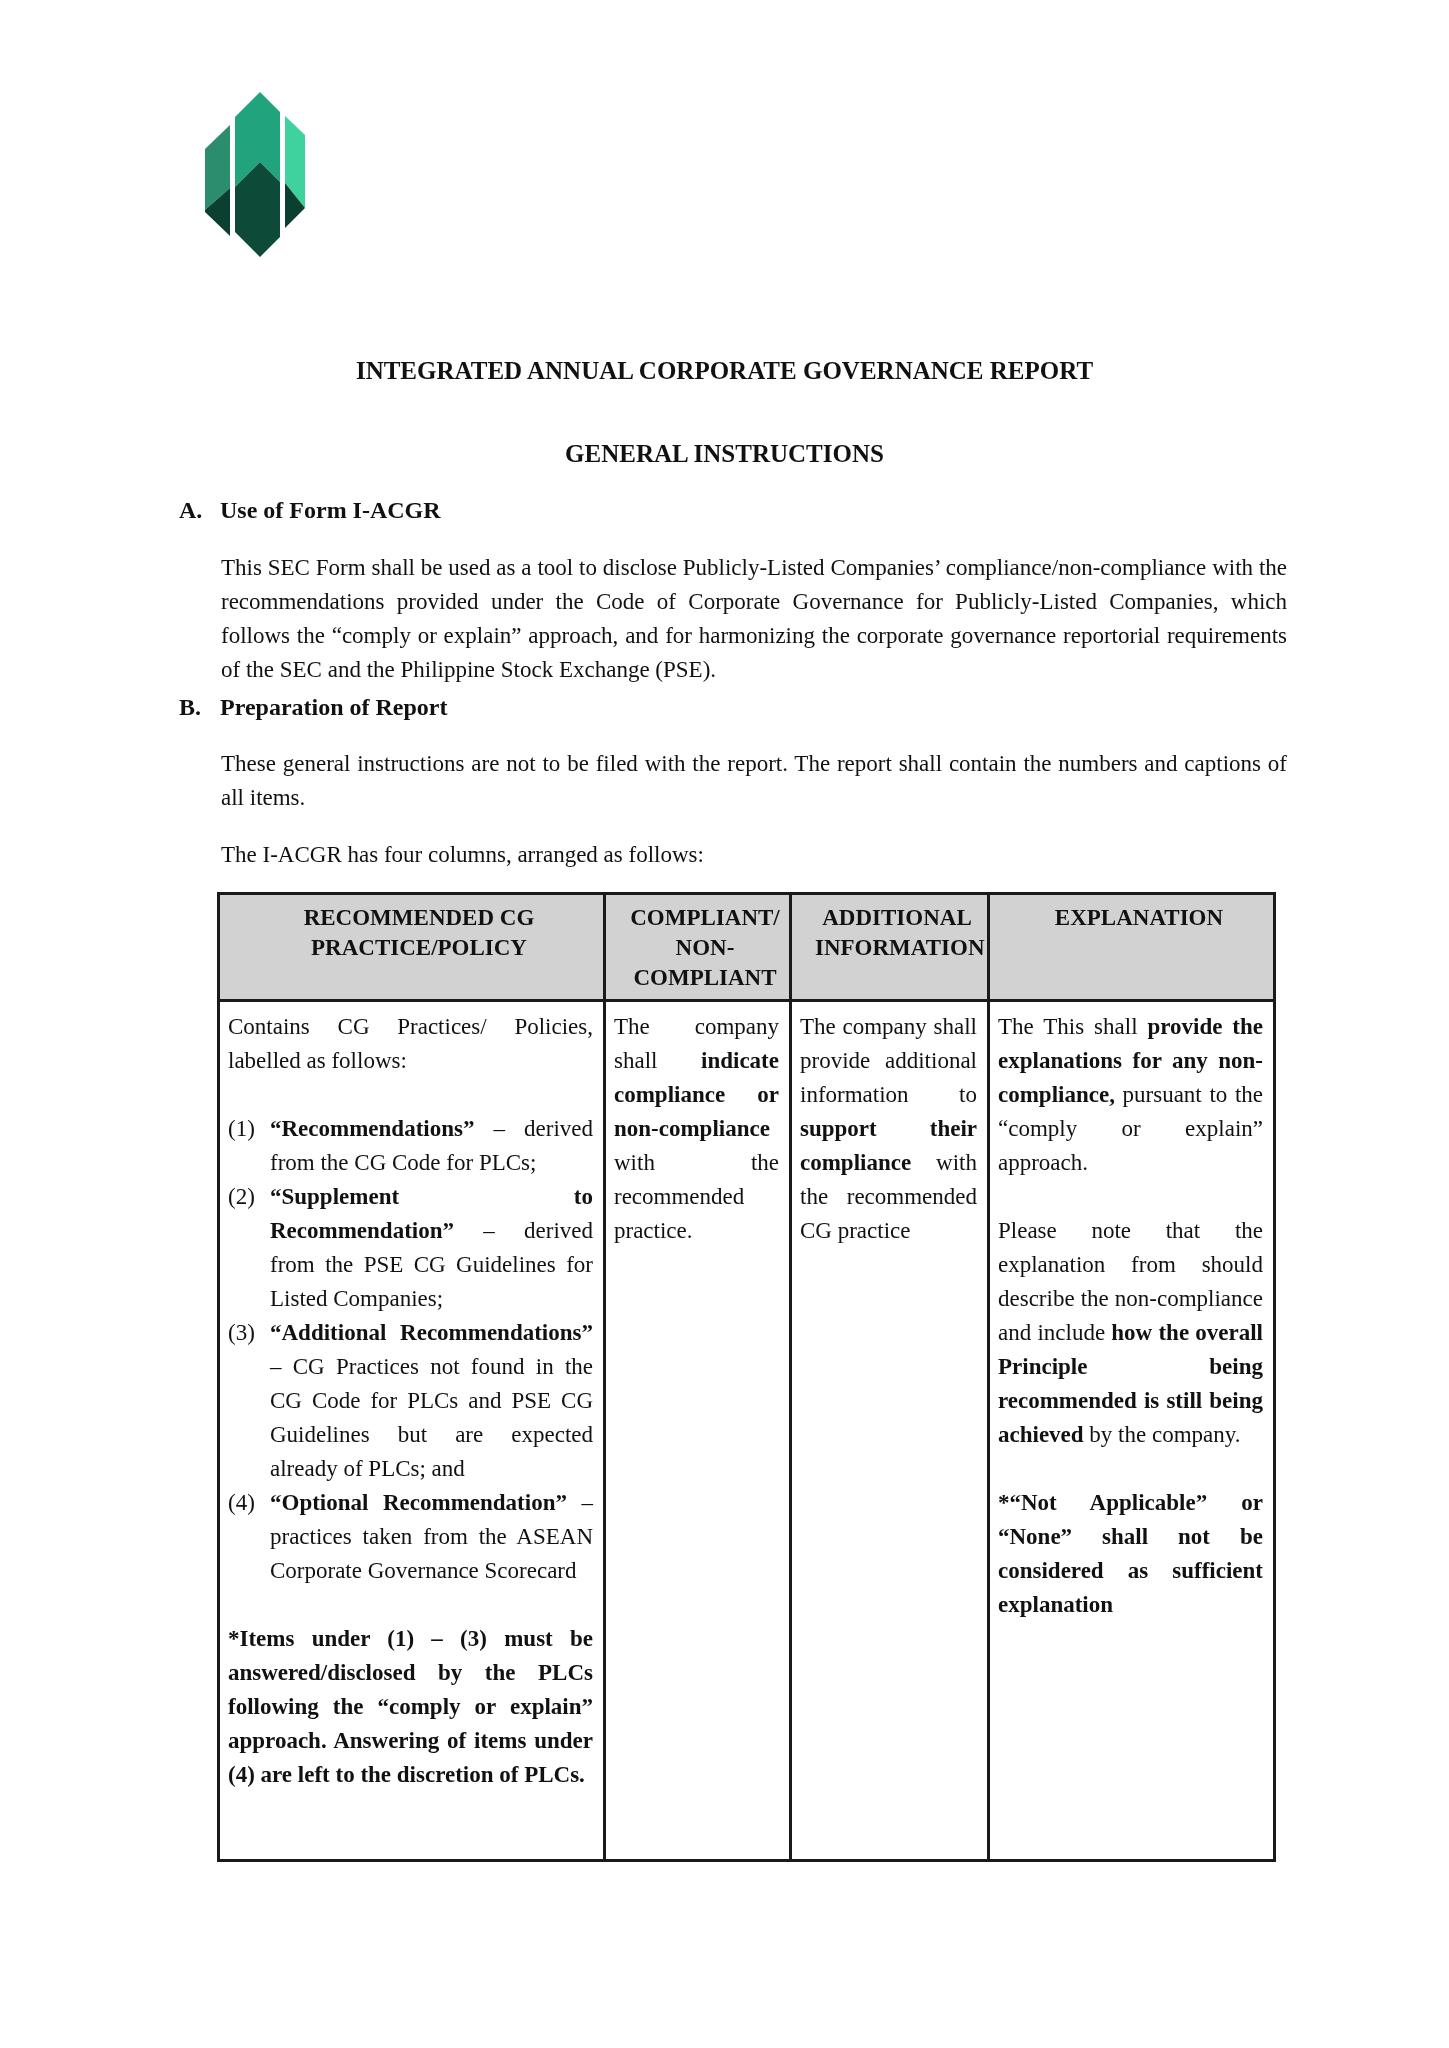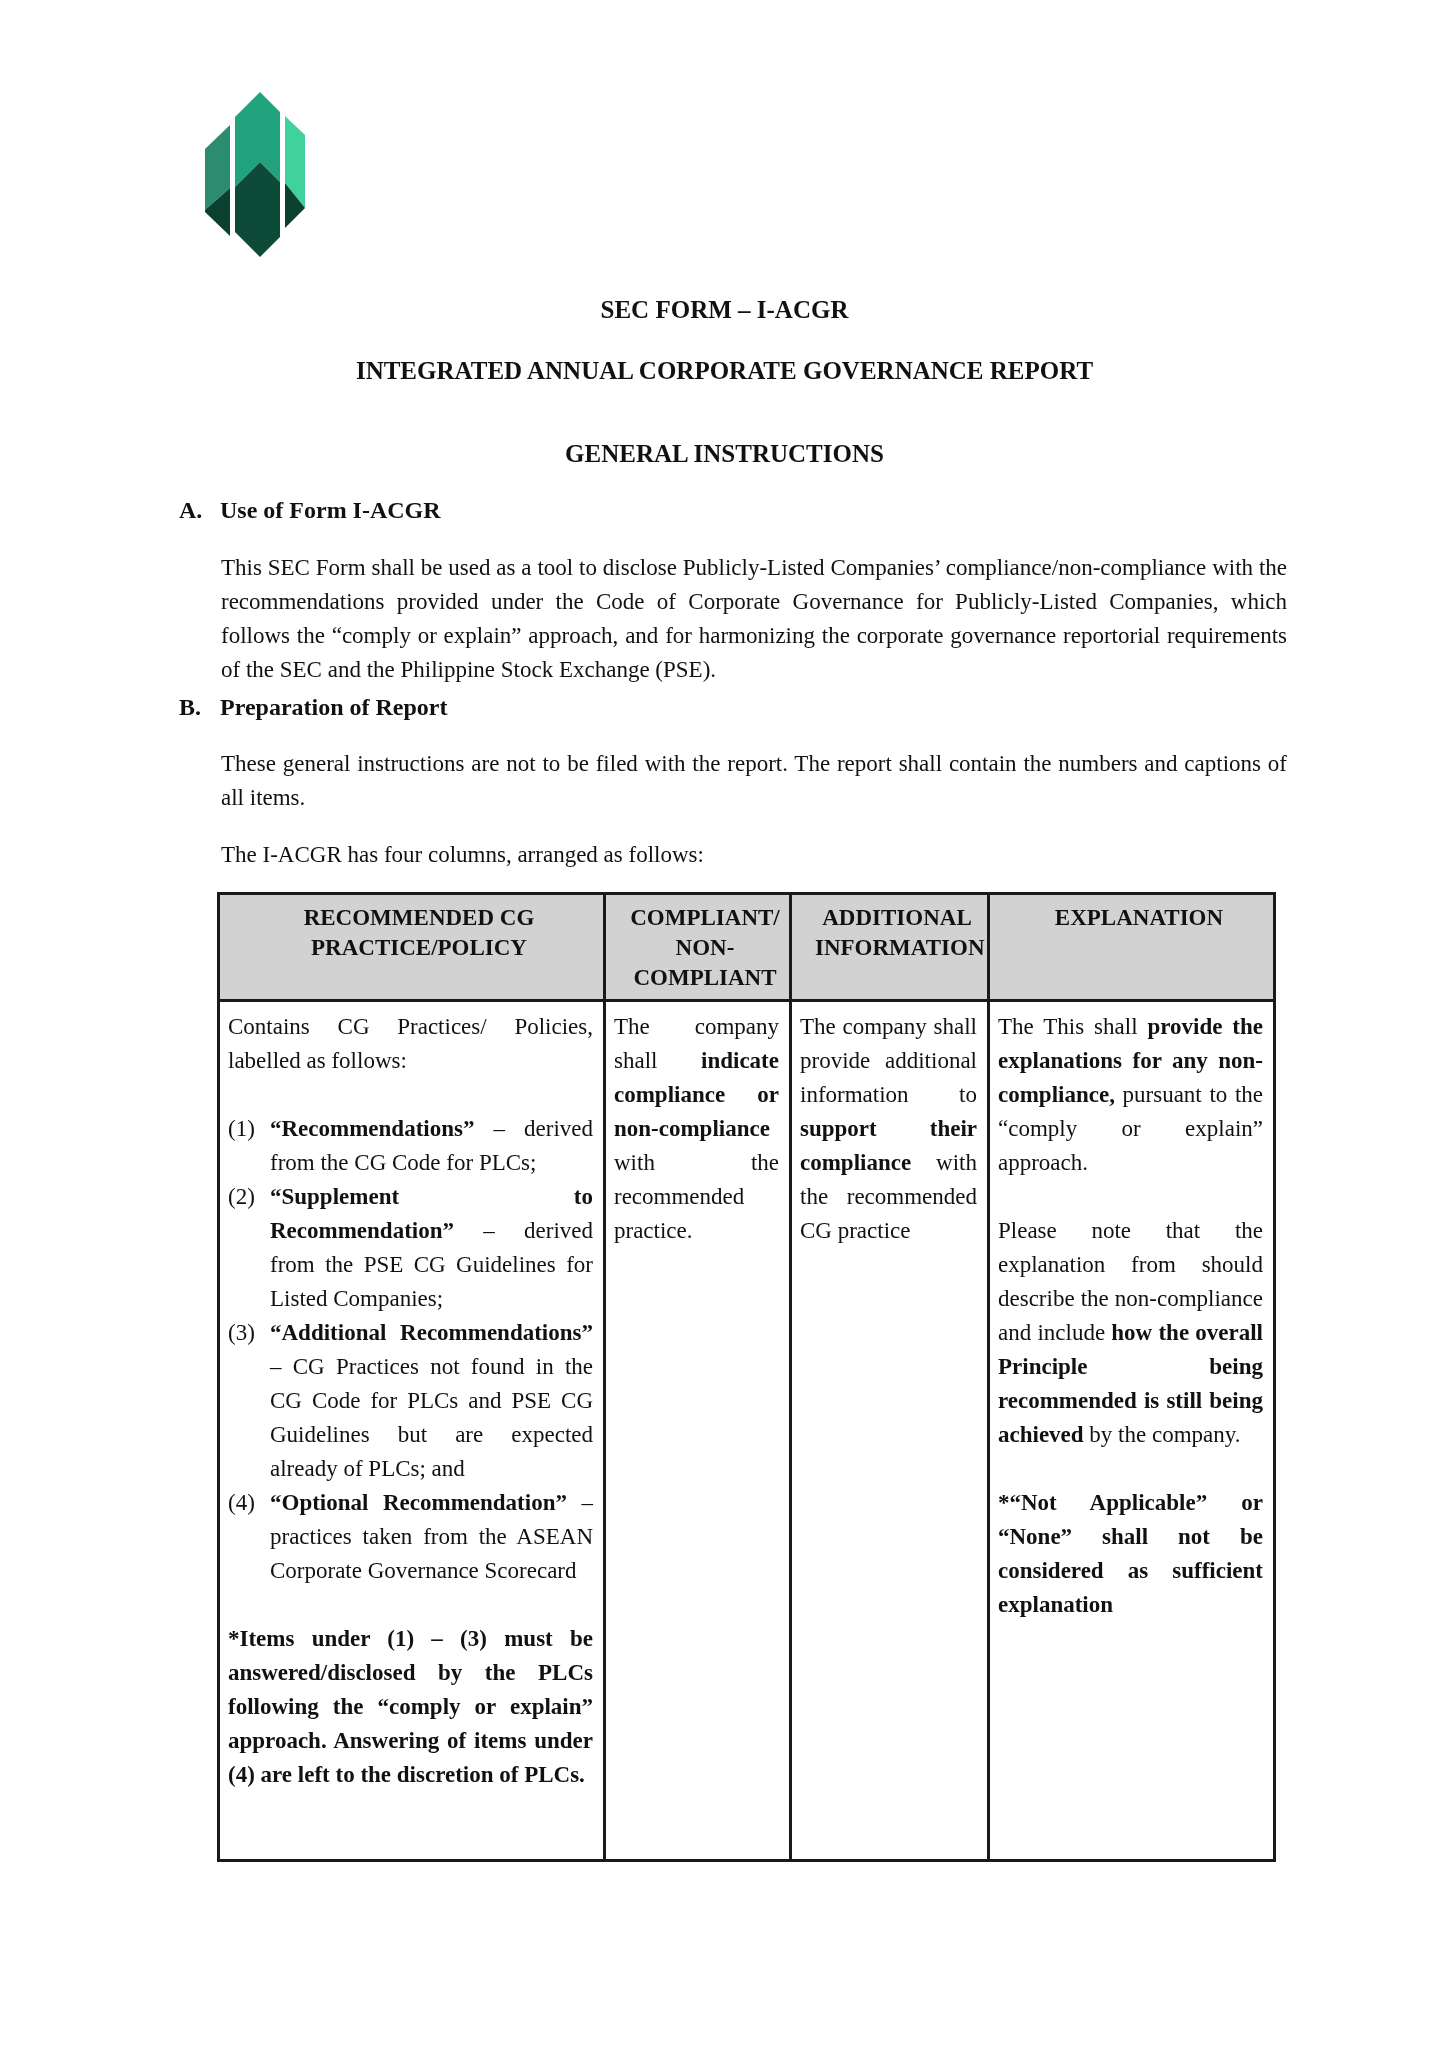--- a/index.html
+++ b/index.html
@@ -75,21 +75,20 @@
       <polygon points="0,122 25,100 25,148 0,124" fill="#0b3f30"></polygon>
 
       <polygon points="30,29 55,4 75,24 75,94 55,74 30,99" fill="#21a47d"></polygon>
       <polygon points="30,99 55,74 75,94 75,149 55,169 30,144" fill="#0d4a38"></polygon>
 
       <polygon points="80,28 100,47 100,120 80,95" fill="#3fd19e"></polygon>
       <polygon points="80,95 100,120 80,140" fill="#0b3f30"></polygon>
     </svg>
   </div>
 
-  <div class="center-title t-form">SEC FORM – I-ACGR</div>
   <div class="center-title t-report">INTEGRATED ANNUAL CORPORATE GOVERNANCE REPORT</div>
   <div class="center-title t-general">GENERAL INSTRUCTIONS</div>
 
   <div class="sec-heading h-a">
     <span class="sec-letter">A.</span><span>Use of Form I-ACGR</span>
   </div>
   <div class="para p-a">This SEC Form shall be used as a tool to disclose Publicly-Listed Companies’ compliance/non-compliance with the recommendations provided under the Code of Corporate Governance for Publicly-Listed Companies, which follows the “comply or explain” approach, and for harmonizing the corporate governance reportorial requirements of the SEC and the Philippine Stock Exchange (PSE).</div>
 
   <div class="sec-heading h-b">
     <span class="sec-letter">B.</span><span>Preparation of Report</span>

